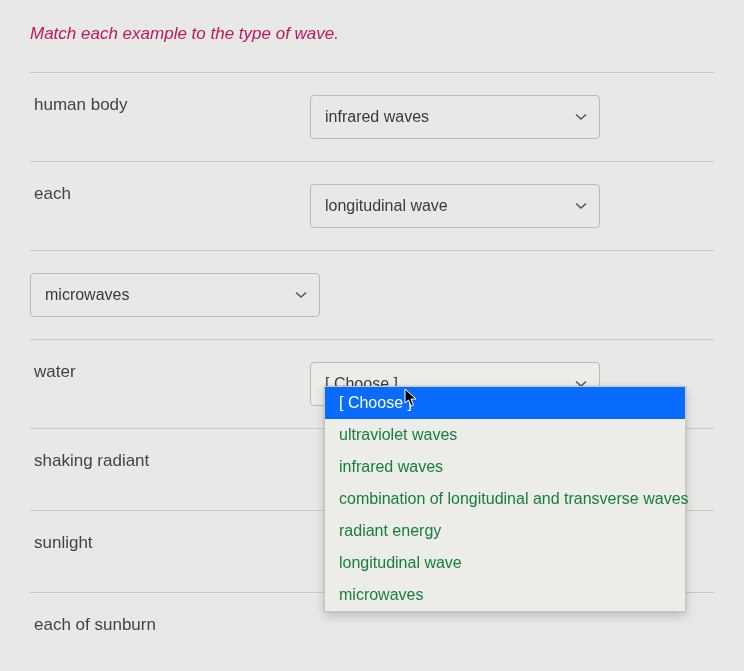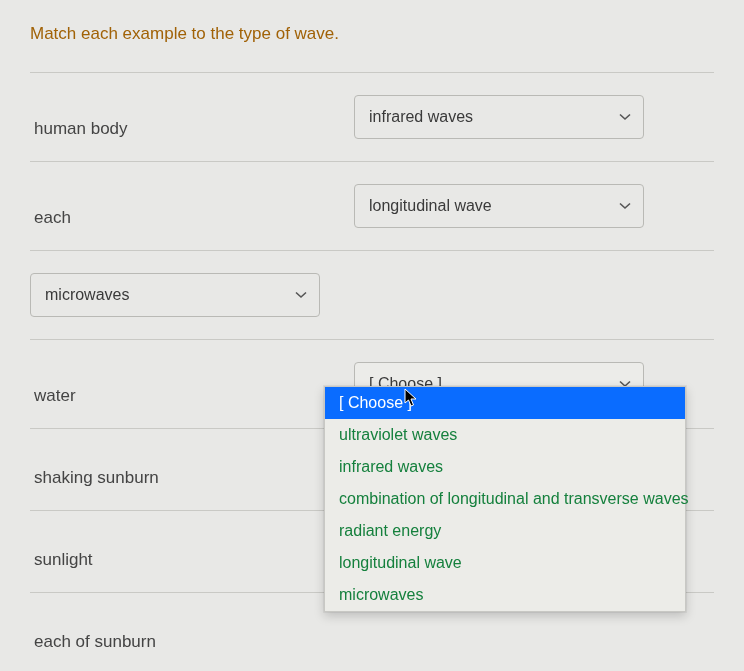--- a/index.html
+++ b/index.html
@@ -8,31 +8,31 @@
       background: #e8e8e6;
       width: 744px;
       height: 671px;
       overflow: hidden;
       position: relative;
     }
     .container {
       padding: 24px 30px 0 30px;
     }
     .instruction {
-      color: #a16207;
+      font-style: italic;
+      color: #be185d;
       font-size: 17px;
       margin-bottom: 28px;
     }
     .row {
       display: flex;
-      align-items: flex-end;
+      align-items: flex-start;
       border-top: 1px solid #c9c9c5;
       padding: 22px 0;
       min-height: 82px;
-      gap: 44px;
     }
     .label {
       flex: 0 0 280px;
       color: #444;
       font-size: 17px;
       padding-left: 4px;
     }
     .select-wrap {
       flex: 0 0 auto;
       position: relative;
@@ -151,21 +151,21 @@
         <span class="chev">
           <svg width="12" height="8" viewBox="0 0 12 8">
               <path d="M1 1.5 L6 6 L11 1.5" fill="none" stroke="#555" stroke-width="1.6"></path>
             </svg>
         </span>
       </div>
     </div>
   </div>
 
   <div class="row">
-    <div class="label">shaking sunburn</div>
+    <div class="label">shaking radiant</div>
   </div>
 
   <div class="row">
     <div class="label">sunlight</div>
   </div>
 
   <div class="row">
     <div class="label">each of sunburn</div>
   </div>
 </div>

